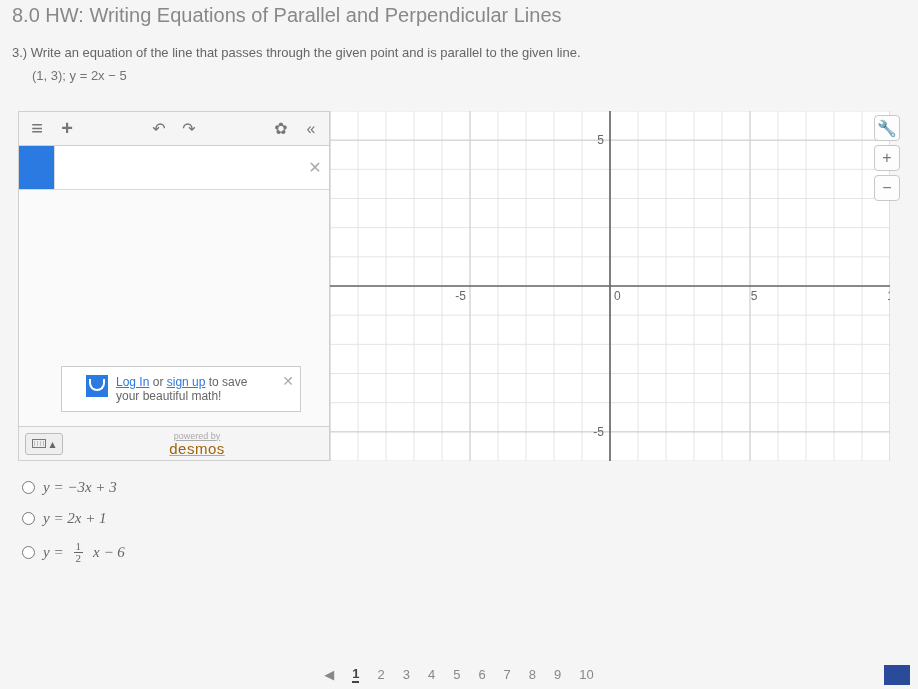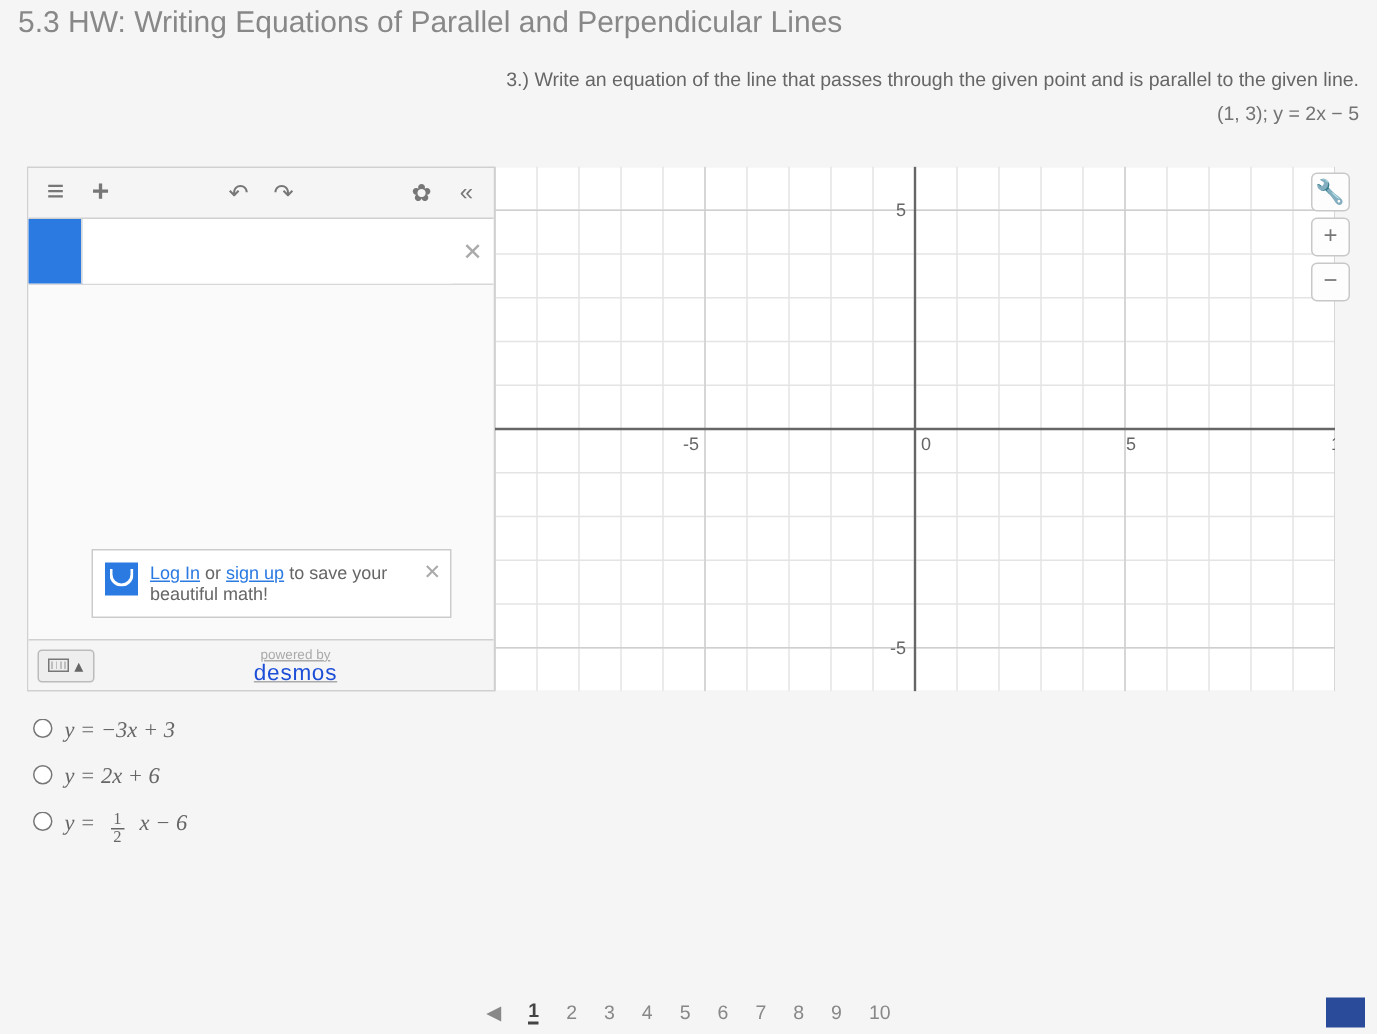--- a/index.html
+++ b/index.html
@@ -12,21 +12,21 @@
     overflow: hidden;
     position: relative;
     filter: blur(0.3px);
   }
   .page-title {
     font-size: 20px;
     color: #888;
     padding: 4px 0 0 12px;
     font-weight: 400;
   }
-  .question-block { padding: 18px 12px 0 12px; text-align: right; }
+  .question-block { padding: 18px 12px 0 12px; }
   .question-text { font-size: 13px; color: #666; margin-bottom: 8px; }
   .question-sub { font-size: 13px; color: #737373; margin-left: 20px; }
 
   .work-area {
     display: flex;
     margin: 28px 12px 0 18px;
     gap: 0;
   }
 
   
@@ -83,21 +83,21 @@
     color: #aaa; font-size: 16px; cursor: pointer;
   }
   .expr-filler { flex: 1; background: #fafafa; }
 
   .login-bubble {
     position: absolute;
     bottom: 48px; left: 42px;
     width: 240px;
     background: #fff;
     border: 1px solid #ccc;
-    padding: 8px 28px 8px 8px;
+    padding: 8px 28px 8px 24px;
     font-size: 12px;
     color: #666;
     display: flex;
     gap: 8px;
     align-items: flex-start;
   }
   .login-bubble .logo {
     width: 22px; height: 22px;
     background: #2a7ae2;
     position: relative;
@@ -148,21 +148,21 @@
     opacity:.4;
   }
   .powered {
     flex: 1;
     text-align: center;
     font-size: 9px;
     color: #aaa;
     line-height: 1;
     text-decoration: underline;
   }
-  .powered .brand { font-size: 15px; color: #1d4ed8; letter-spacing: .5px; }
+  .powered .brand { font-size: 15px; color: #a16207; letter-spacing: .5px; }
 
   
   .graph-wrap { flex: 1; position: relative; }
   .graph {
     width: 560px; height: 350px;
     background: #fff;
     position: relative;
     overflow: hidden;
     border-left: none;
   }
@@ -177,21 +177,21 @@
     border: 1px solid #c8c8c8;
     background: #fdfdfd;
     border-radius: 4px;
     display: flex; align-items: center; justify-content: center;
     color: #777; font-size: 16px; cursor: pointer;
   }
 
   
   .answers { margin: 18px 0 0 22px; }
   .answer-row {
-    display: flex; align-items: flex-start;
+    display: flex; align-items: center;
     gap: 8px;
     font-family: 'Times New Roman', serif;
     font-size: 15px;
     color: #666;
     margin-bottom: 14px;
     font-style: italic;
   }
   .answer-row input[type=radio]{
     width: 13px; height: 13px; cursor: pointer;
   }
@@ -221,21 +221,21 @@
   }
   .pager .next-box {
     position: absolute; right: 8px; bottom: -2px;
     width: 26px; height: 20px;
     background: #2a4a9a;
   }
 </style>
 </head>
 <body>
 
-<div class="page-title">5.3 HW: Writing Equations of Parallel and Perpendicular Lines</div>
+<div class="page-title">8.0 HW: Writing Equations of Parallel and Perpendicular Lines</div>
 
 <div class="question-block">
   <div class="question-text">
     <span>3.)</span>
     <span>Write an equation of the line that passes through the given point and is parallel to the given line.</span>
   </div>
   <div class="question-sub">(1, 3); y = 2x − 5</div>
 </div>
 
 <div class="work-area">
@@ -343,21 +343,21 @@
   </div>
 </div>
 
 <div class="answers">
   <label class="answer-row">
     <input type="radio" name="ans" style="">
     <span>y = −3x + 3</span>
   </label>
   <label class="answer-row">
     <input type="radio" name="ans" style="">
-    <span>y = 2x + 6</span>
+    <span>y = 2x + 1</span>
   </label>
   <label class="answer-row">
     <input type="radio" name="ans" style="">
     <span>y = </span>
     <span class="frac">
       <span class="n">1</span>
       <span class="d">2</span>
     </span>
     <span>x − 6</span>
   </label>

